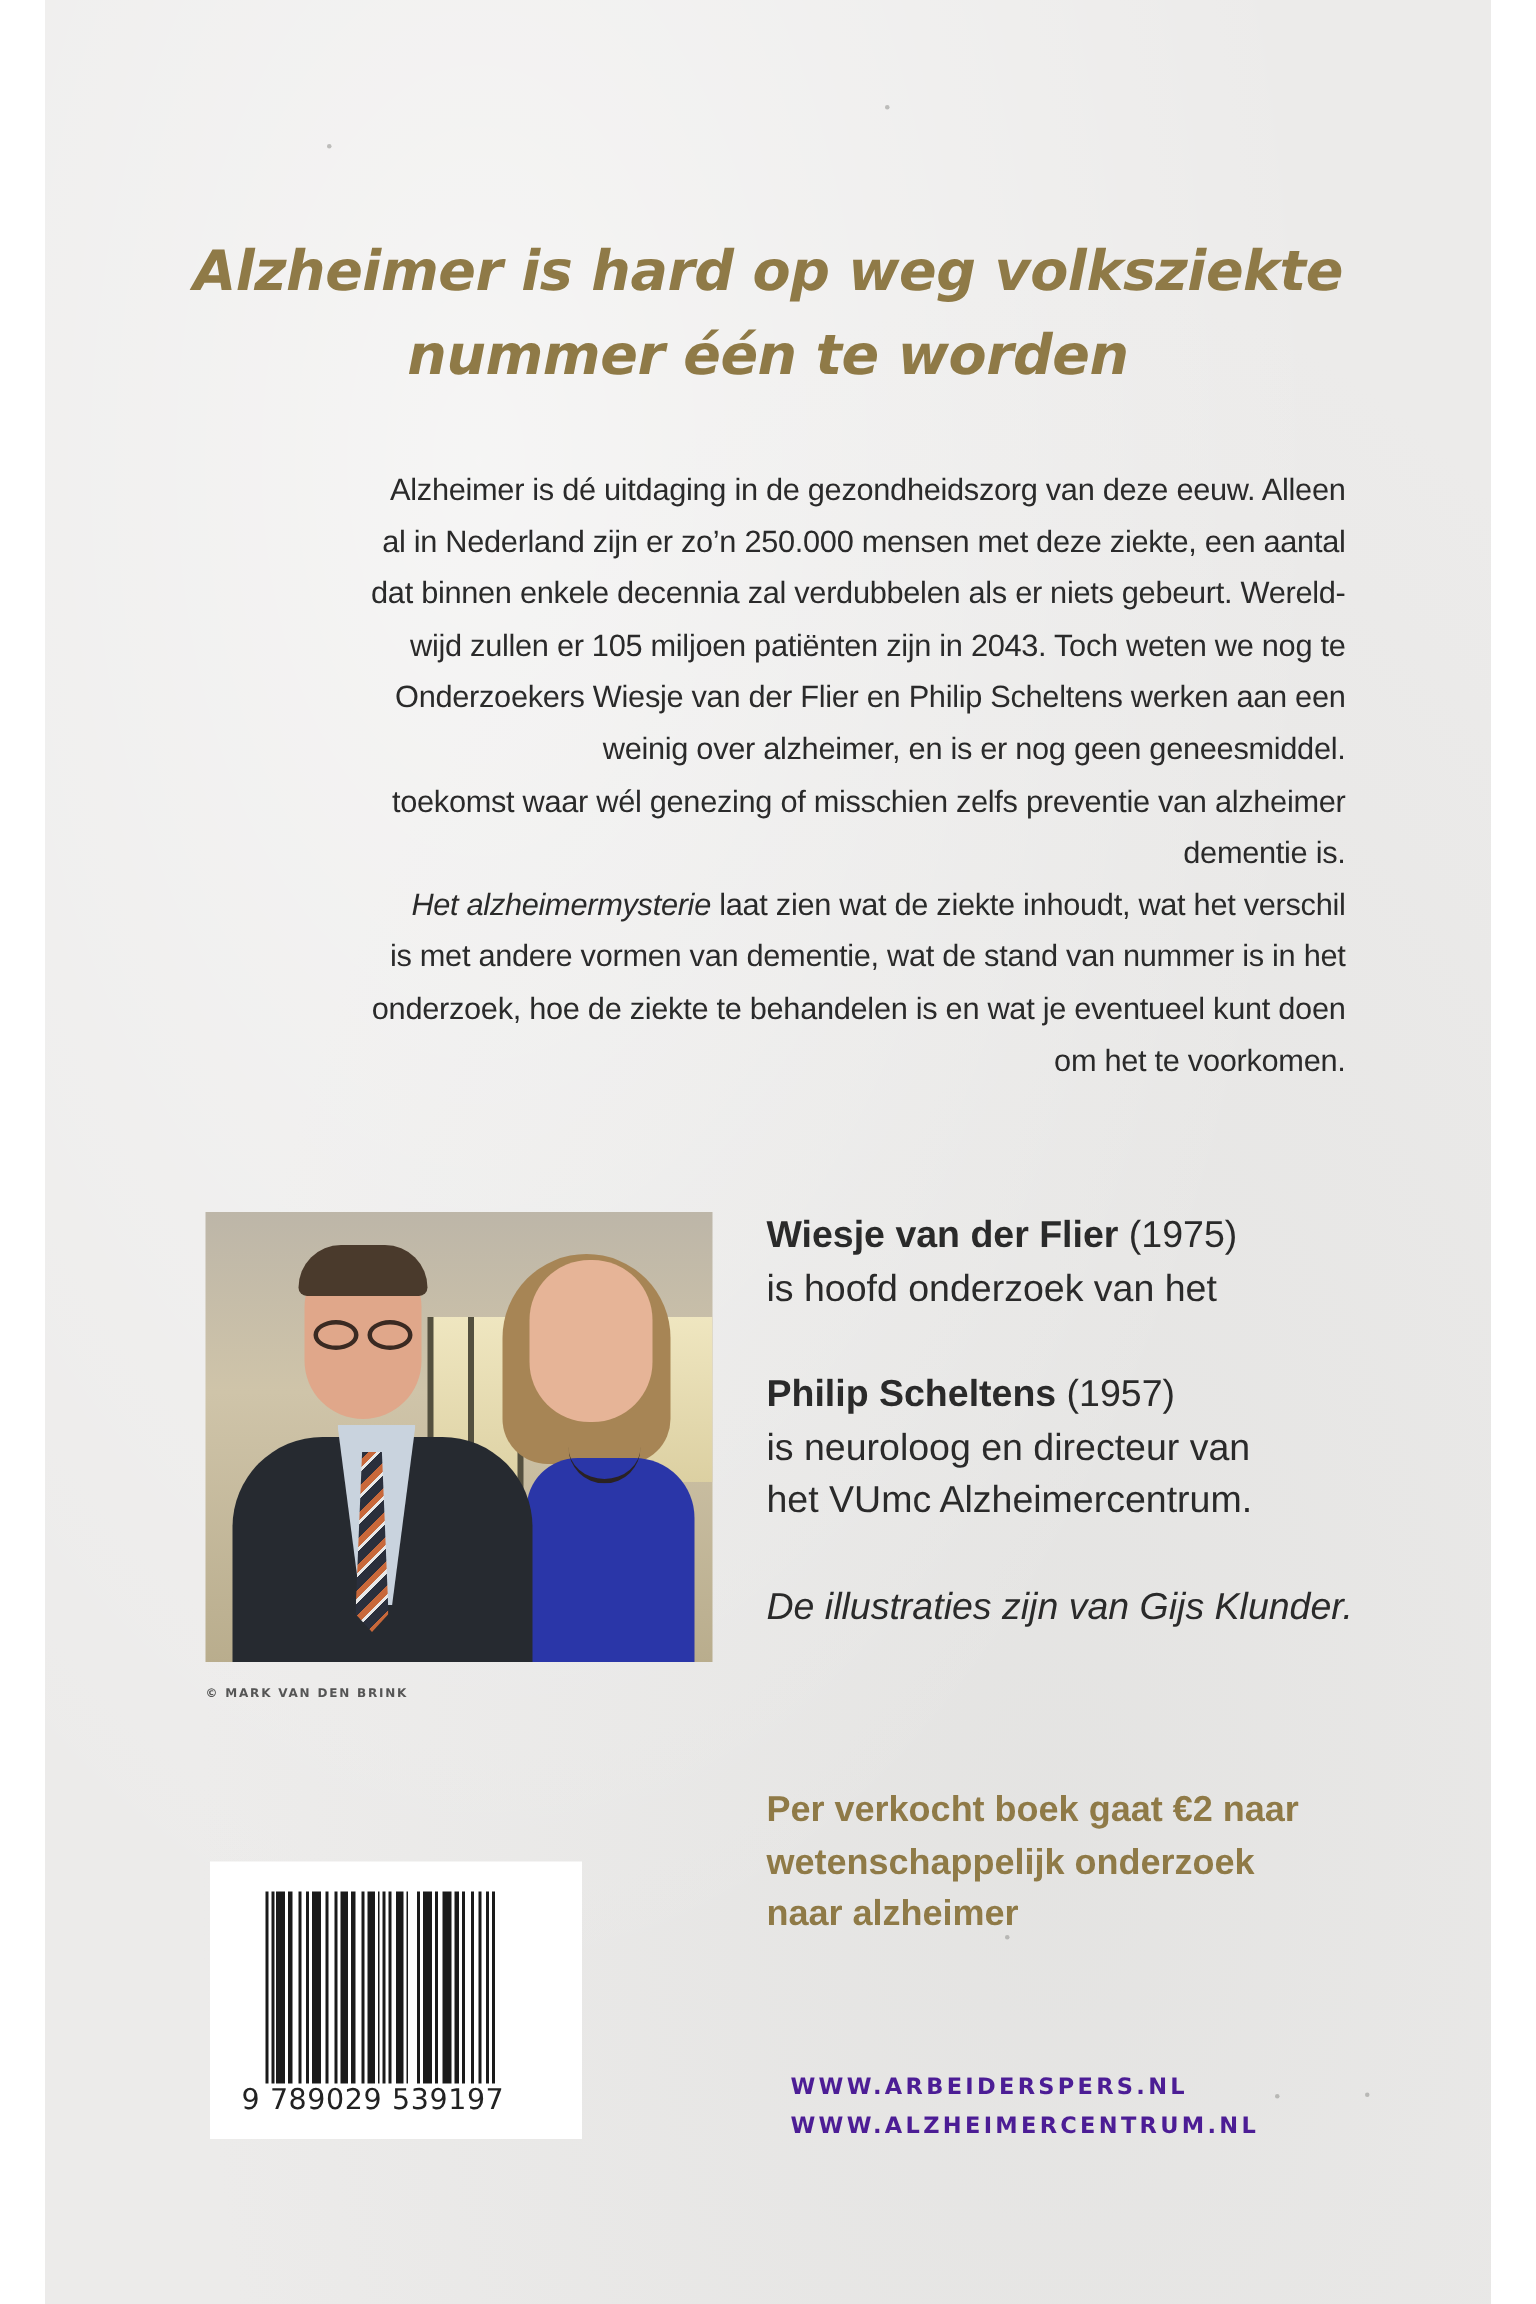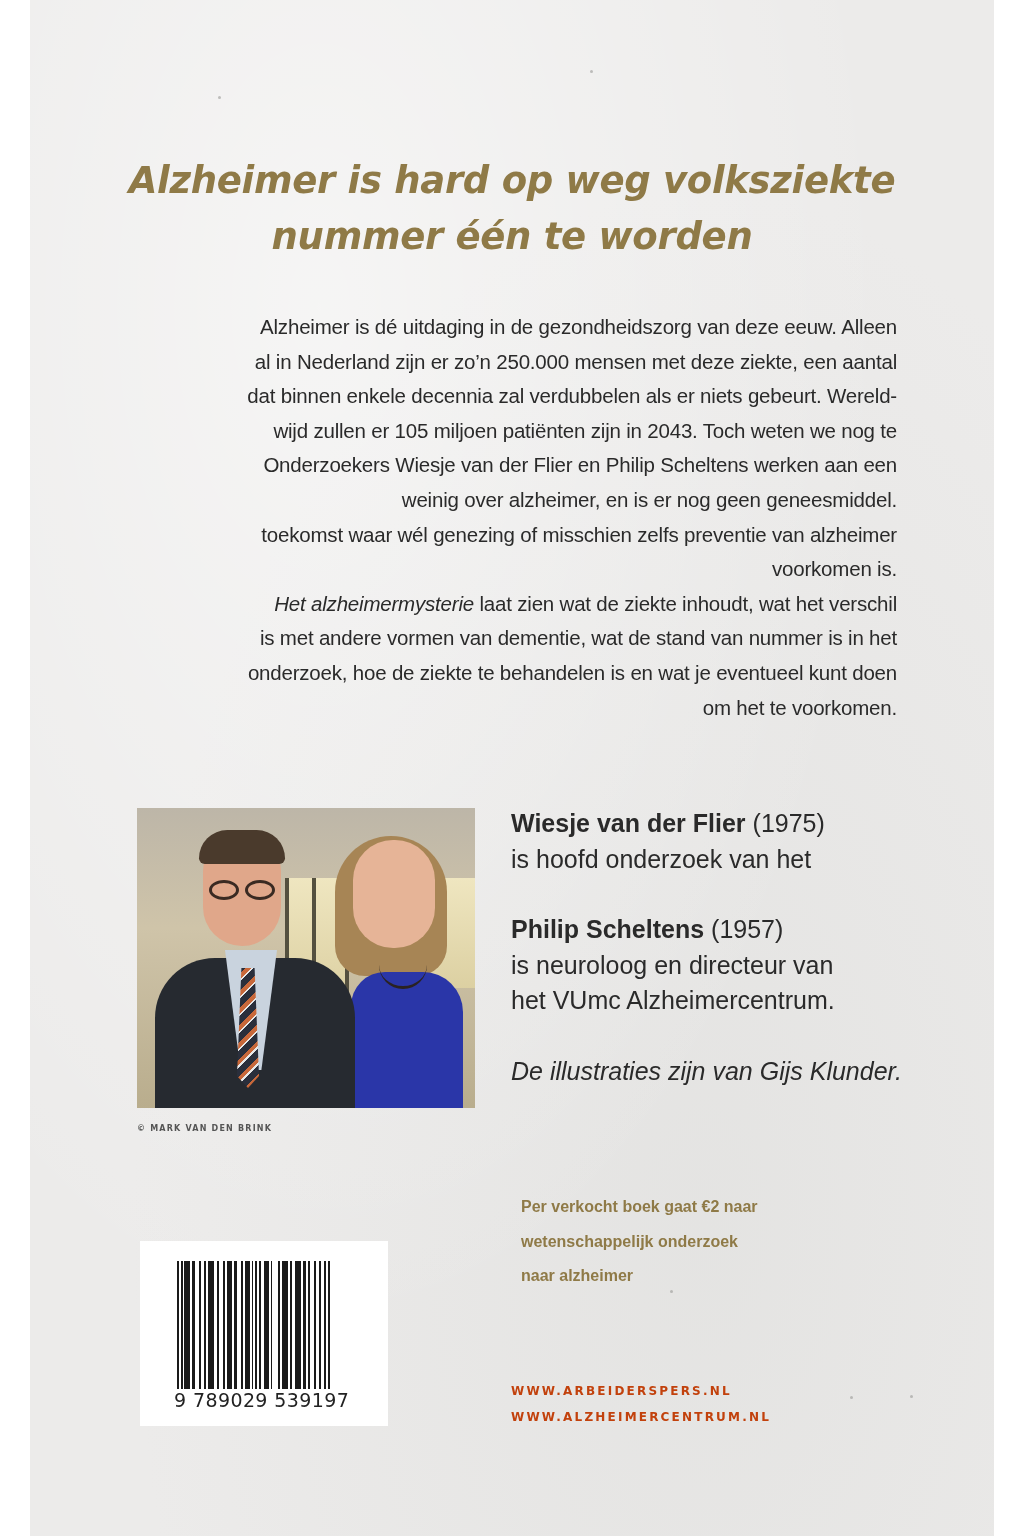--- a/index.html
+++ b/index.html
@@ -57,32 +57,32 @@
 
     .bio { position: absolute; left: 511px; top: 806px; width: 380px; color: #2a2a2a;
       font-family: "Liberation Sans", sans-serif; font-size: 25px; line-height: 35.5px; }
     .bio .name { font-weight: bold; }
     .bio .year { font-weight: normal; }
     .bio .block { margin-bottom: 35px; }
     .bio .line { display: block; white-space: nowrap; }
     .bio .credit { font-style: italic; }
 
     .donation { position: absolute; left: 511px; top: 1190px; color: #8f7a47; font-weight: bold;
-      font-family: "Liberation Sans", sans-serif; font-size: 16px; line-height: 34.5px; margin-left: 10px; }
+      font-family: "Liberation Sans", sans-serif; font-size: 24px; line-height: 34.5px; }
     .donation .line { display: block; white-space: nowrap; }
 
-    .urls { position: absolute; left: 511px; top: 1378px; color: #c2410c; font-weight: bold;
-      font-family: "DejaVu Sans", sans-serif; font-size: 12px; line-height: 26px; letter-spacing: 2.2px; }
+    .urls { position: absolute; left: 527px; top: 1378px; color: #4c1d95; font-weight: bold;
+      font-family: "DejaVu Sans", sans-serif; font-size: 15px; line-height: 26px; letter-spacing: 2.2px; }
     .urls .line { display: block; }
 
     .barcode-box { position: absolute; left: 140px; top: 1241px; width: 248px; height: 185px; background: #ffffff; }
     .barcode-bars { position: absolute; left: 37px; top: 20px; width: 180px; height: 142px; display: flex; align-items: stretch; }
     .barcode-bars b { display: block; height: 100%; background: #1a1a1a; }
     .barcode-bars s { display: block; height: 100%; }
-    .barcode-digits { position: absolute; left: 33px; top: 148px; font-family: "DejaVu Sans", sans-serif;
+    .barcode-digits { position: absolute; left: 20px; top: 148px; font-family: "DejaVu Sans", sans-serif;
       font-size: 19px; color: #222; letter-spacing: 0.4px; background: transparent; }
     .barcode-digits span { background: #fff; padding: 0 1px; }
   </style>
 </head>
 <body>
 
 <div class="cover">
   <div class="speck" style="left:188px;top:96px"></div>
   <div class="speck" style="left:560px;top:70px"></div>
   <div class="speck" style="left:820px;top:1396px"></div>
@@ -96,21 +96,21 @@
 </h1>
 
 <div class="body-text">
   <span class="line">Alzheimer is dé uitdaging in de gezondheidszorg van deze eeuw. Alleen</span>
   <span class="line">al in Nederland zijn er zo’n 250.000 mensen met deze ziekte, een aantal</span>
   <span class="line">dat binnen enkele decennia zal verdubbelen als er niets gebeurt. Wereld-</span>
   <span class="line">wijd zullen er 105 miljoen patiënten zijn in 2043. Toch weten we nog te</span>
   <span class="line">Onderzoekers Wiesje van der Flier en Philip Scheltens werken aan een</span>
   <span class="line">weinig over alzheimer, en is er nog geen geneesmiddel.</span>
   <span class="line">toekomst waar wél genezing of misschien zelfs preventie van alzheimer</span>
-  <span class="line">voorkomen is.</span>
+  <span class="line">dementie is.</span>
   <span class="line"><em>Het alzheimermysterie</em><span> laat zien wat de ziekte inhoudt, wat het verschil</span></span>
   <span class="line">is met andere vormen van dementie, wat de stand van nummer is in het</span>
   <span class="line">onderzoek, hoe de ziekte te behandelen is en wat je eventueel kunt doen</span>
   <span class="line">om het te voorkomen.</span>
 </div>
 
 <div class="photo" role="img" aria-label="Portrait of Philip Scheltens and Wiesje van der Flier">
   <div class="window" style="left:150px;top:70px;width:60px;height:120px"></div>
   <div class="window" style="left:290px;top:70px;width:48px;height:110px"></div>
   <div class="frame" style="left:148px;top:70px;width:4px;height:120px"></div>

